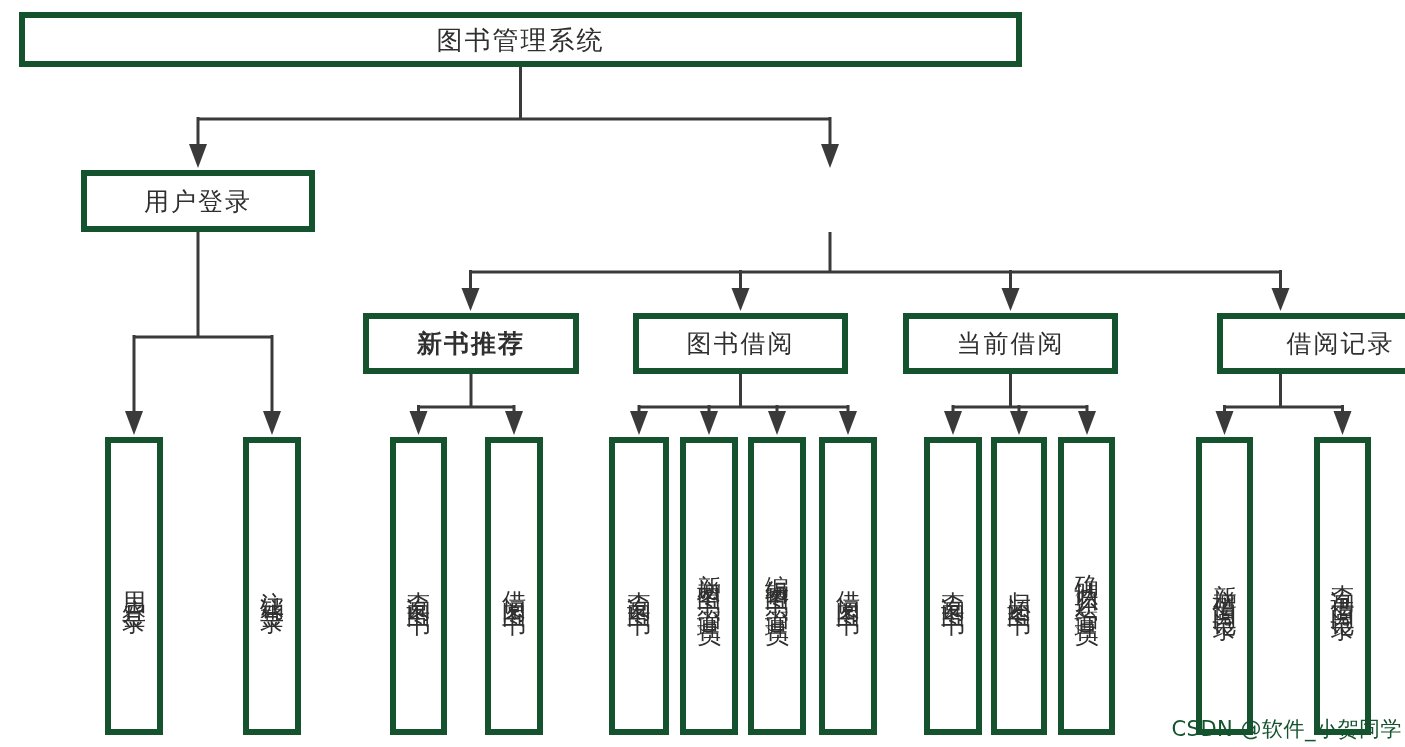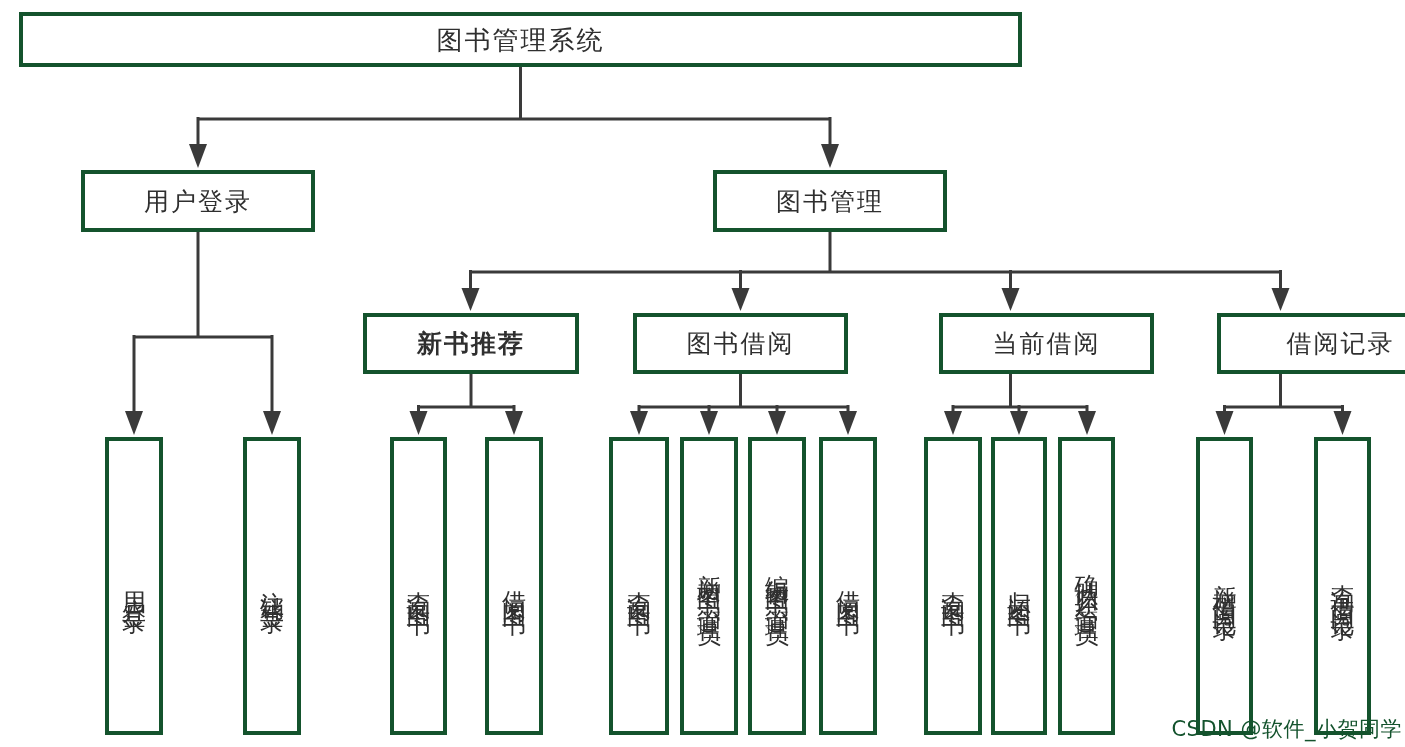--- a/index.html
+++ b/index.html
@@ -18,21 +18,21 @@
   .connectors {
     position: absolute;
     left: 0;
     top: 0;
     z-index: 1;
   }
   .node {
     position: absolute;
     box-sizing: border-box;
     background: #ffffff;
-    border: 4px solid #14532d;
+    border: 6px solid #14532d;
     display: flex;
     align-items: center;
     justify-content: center;
     color: #2f2f2f;
     z-index: 2;
   }
   .hlabel {
     font-size: 25px;
     letter-spacing: 2px;
     line-height: 1;
@@ -134,31 +134,28 @@
     </g>
   </svg>
 
   <div class="node" style="left:19px; top:12px; width:1003px; height:55px;">
     <span class="hlabel root-label">图书管理系统</span>
   </div>
 
   <div class="node" style="left:81px; top:170px; width:234px; height:62px;">
     <span class="hlabel">用户登录</span>
   </div>
-  <div class="node" style="left:713px; top:170px; width:234px; height:62px;">
-    <span class="hlabel">图书管理</span>
-  </div>
 
   <div class="node" style="left:363px; top:313px; width:216px; height:61px;font-weight:bold;">
     <span class="hlabel">新书推荐</span>
   </div>
   <div class="node" style="left:633px; top:313px; width:215px; height:61px;text-align:center;">
     <span class="hlabel">图书借阅</span>
   </div>
-  <div class="node" style="left:903px; top:313px; width:215px; height:61px;margin-left:36px;">
+  <div class="node" style="left:903px; top:313px; width:215px; height:61px;">
     <span class="hlabel">当前借阅</span>
   </div>
   <div class="node" style="left:1174px; top:313px; width:247px; height:61px;margin-left:43px;">
     <span class="hlabel">借阅记录</span>
   </div>
 
   <div class="node vnode" style="left:105px; top:437px; width:58px; height:298px;">
     <span class="vlabel">用户登录</span>
   </div>
   <div class="node vnode" style="left:243px; top:437px; width:58px; height:298px;">

